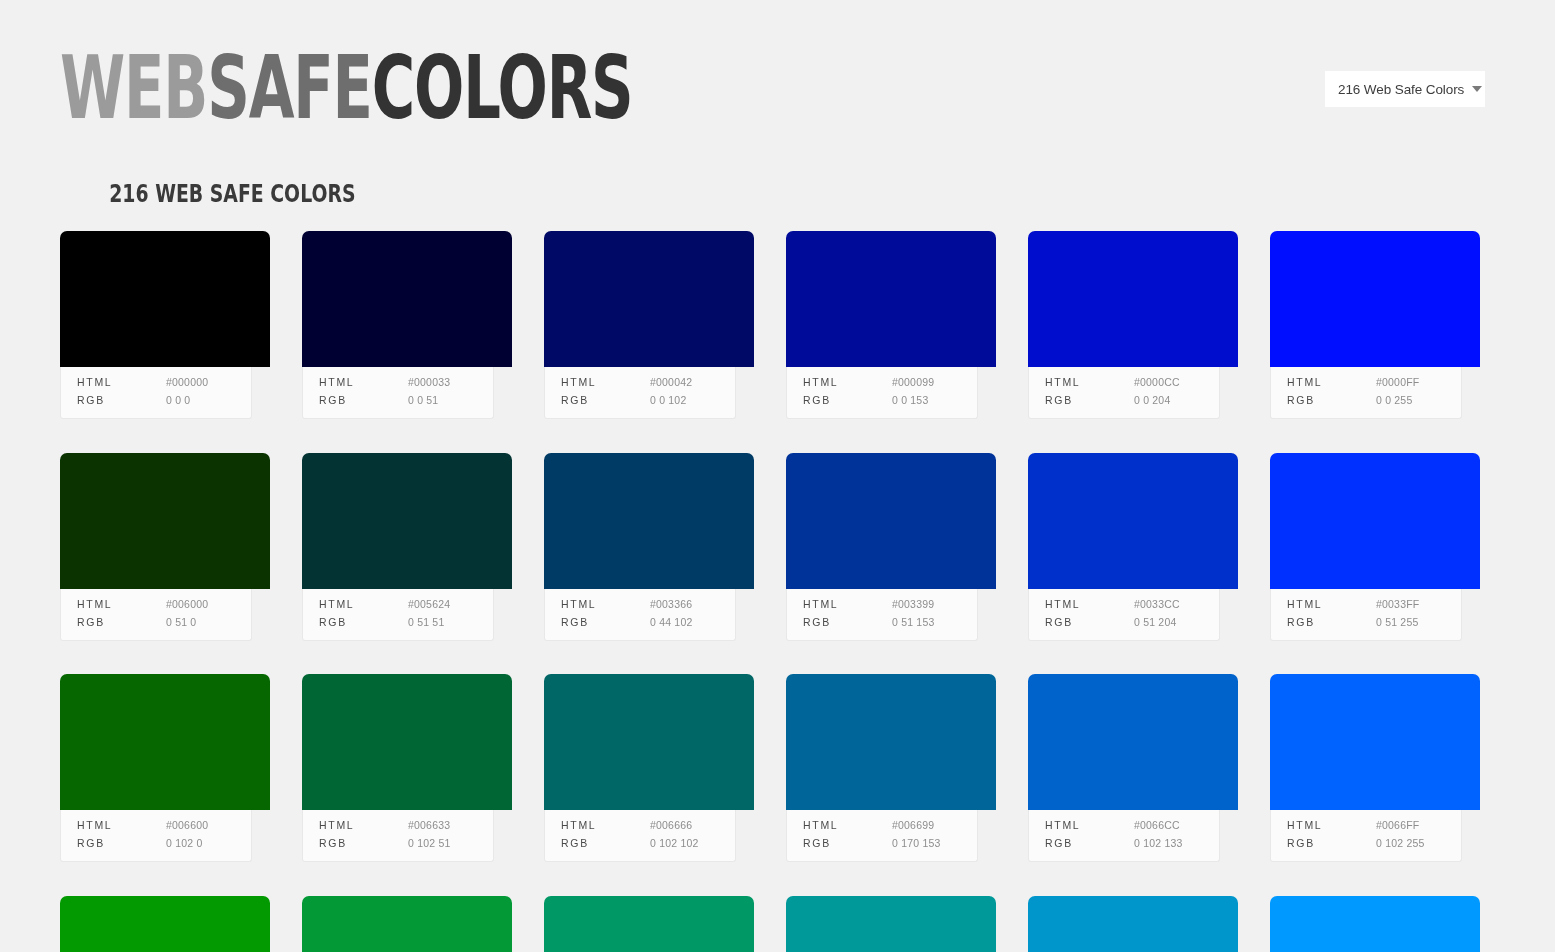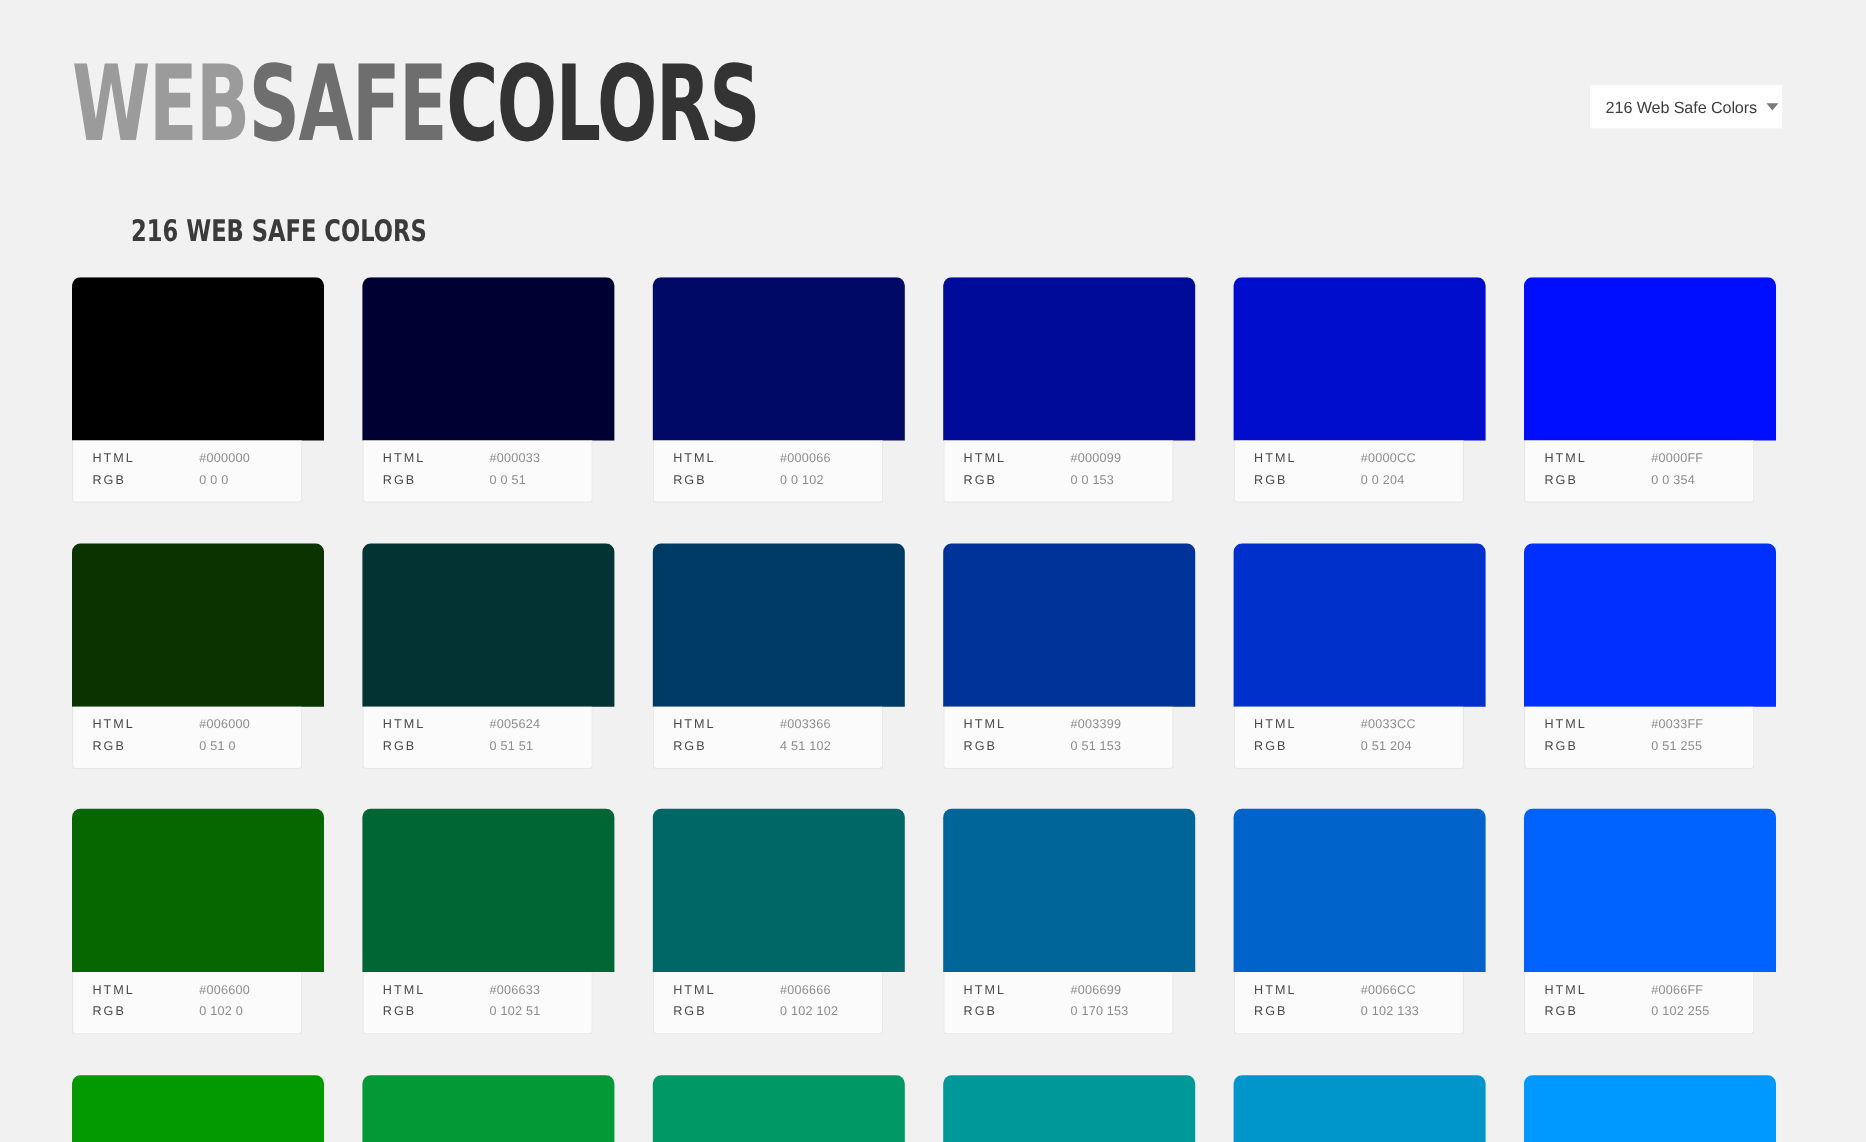--- a/index.html
+++ b/index.html
@@ -202,21 +202,21 @@
               <span class="info-key">RGB</span>
               <span class="info-val">0 0 51</span>
             </div>
           </div>
         </div>
         <div class="swatch-card">
           <div class="swatch-color" style="background: rgb(0, 10, 102);"></div>
           <div class="swatch-info">
             <div class="info-row">
               <span class="info-key">HTML</span>
-              <span class="info-val">#000066</span>
+              <span class="info-val">#000042</span>
             </div>
             <div class="info-row">
               <span class="info-key">RGB</span>
               <span class="info-val">0 0 102</span>
             </div>
           </div>
         </div>
         <div class="swatch-card">
           <div class="swatch-color" style="background: rgb(0, 12, 153);"></div>
           <div class="swatch-info">
@@ -245,21 +245,21 @@
         </div>
         <div class="swatch-card">
           <div class="swatch-color" style="background: rgb(0, 14, 255);"></div>
           <div class="swatch-info">
             <div class="info-row">
               <span class="info-key">HTML</span>
               <span class="info-val">#0000FF</span>
             </div>
             <div class="info-row">
               <span class="info-key">RGB</span>
-              <span class="info-val">0 0 354</span>
+              <span class="info-val">0 0 255</span>
             </div>
           </div>
         </div>
         <div class="swatch-card">
           <div class="swatch-color" style="background: rgb(10, 51, 0);"></div>
           <div class="swatch-info">
             <div class="info-row">
               <span class="info-key">HTML</span>
               <span class="info-val">#006000</span>
             </div>
@@ -284,21 +284,21 @@
         </div>
         <div class="swatch-card">
           <div class="swatch-color" style="background: rgb(0, 59, 102);"></div>
           <div class="swatch-info">
             <div class="info-row">
               <span class="info-key">HTML</span>
               <span class="info-val">#003366</span>
             </div>
             <div class="info-row">
               <span class="info-key">RGB</span>
-              <span class="info-val">4 51 102</span>
+              <span class="info-val">0 44 102</span>
             </div>
           </div>
         </div>
         <div class="swatch-card">
           <div class="swatch-color" style="background: rgb(0, 51, 153);"></div>
           <div class="swatch-info">
             <div class="info-row">
               <span class="info-key">HTML</span>
               <span class="info-val">#003399</span>
             </div>

